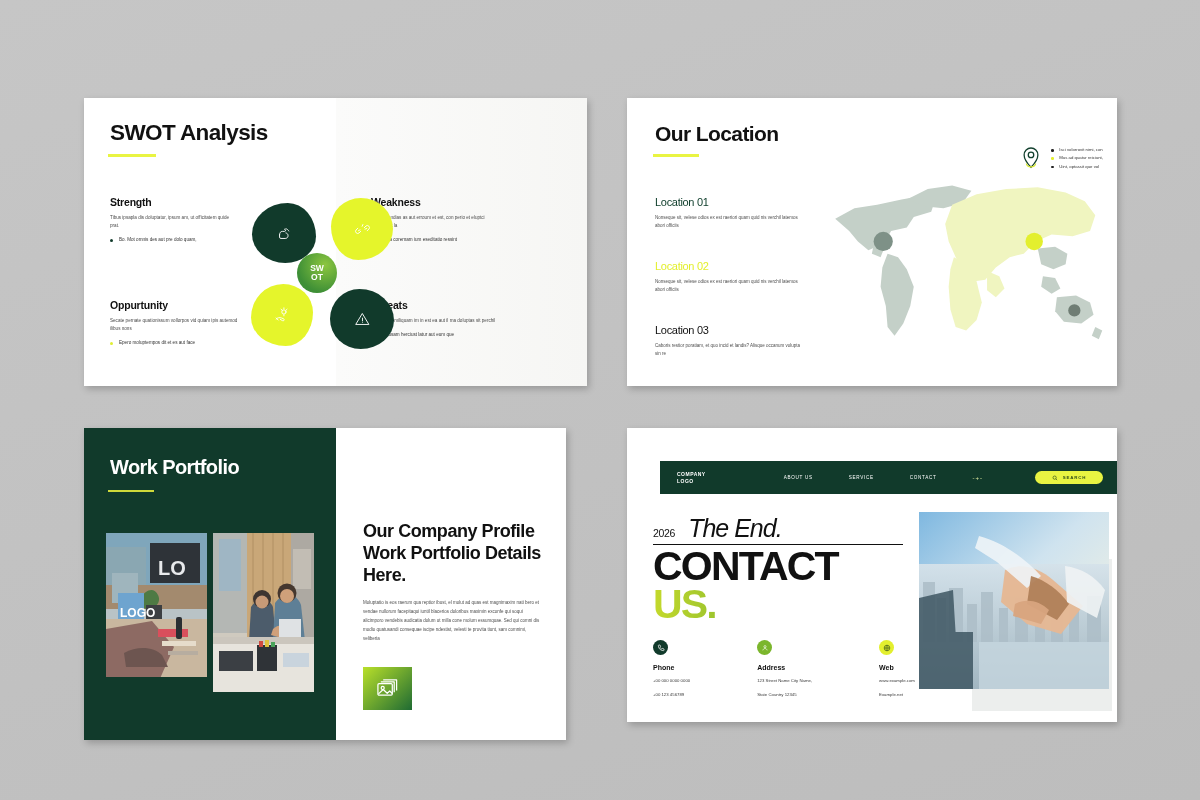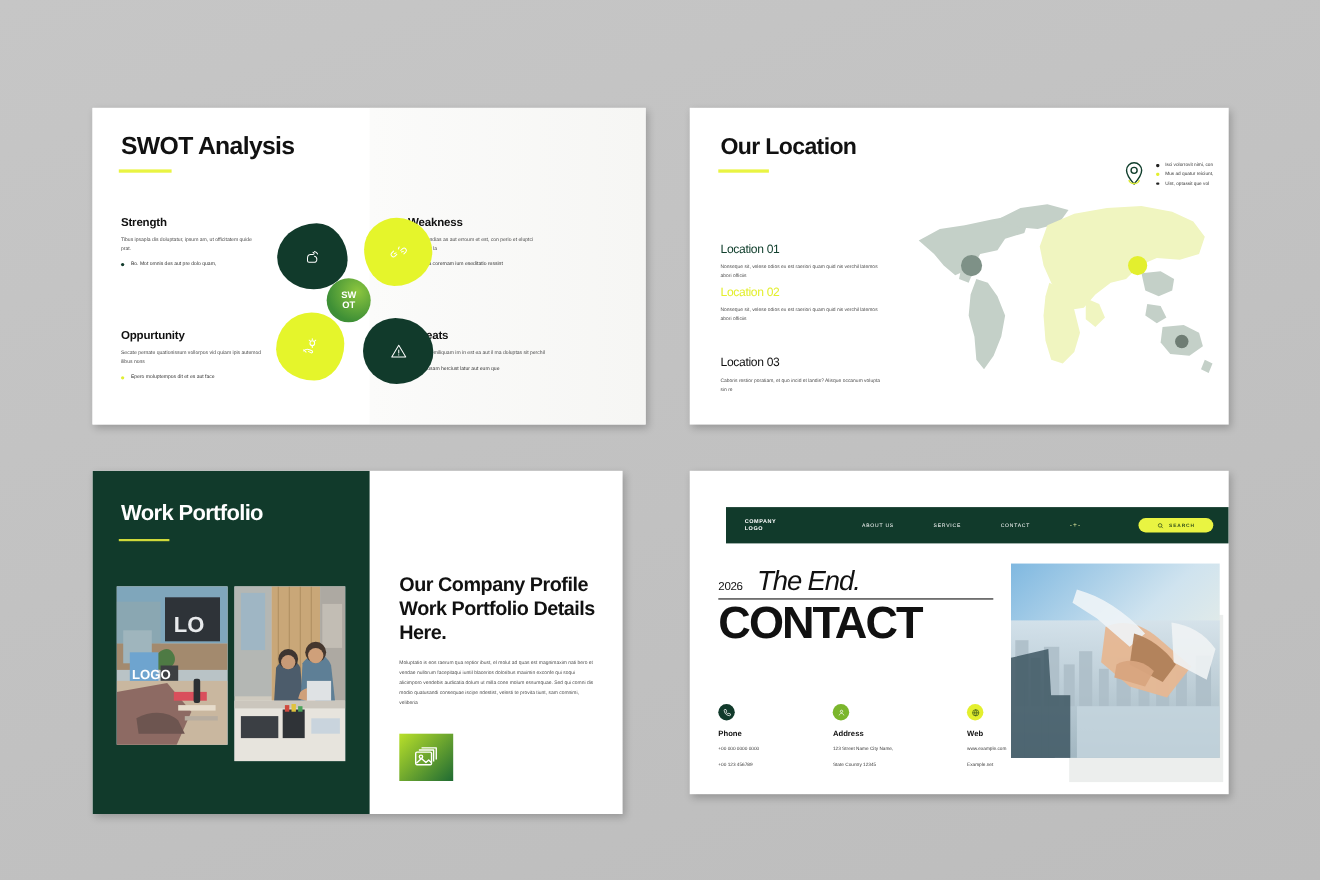--- a/index.html
+++ b/index.html
@@ -56,21 +56,21 @@
                 color:#fff; font-size:8.5px; font-weight:700; line-height:1.05; text-align:center;
                 flex-direction:column; z-index:8; }
   
   #slide2 { left: 627px; top: 98px; width: 490px; height: 288px; }
   .s2-title { position:absolute; left:28px; top:24px; font-size:21px; font-weight:700;
               letter-spacing:-0.6px; color:#111; z-index:6; }
   .s2-rule  { position:absolute; left:26px; top:56px; width:46px; height:2.5px; background:#e9f442; z-index:6;}
   .locblock { position:absolute; left:28px; z-index:6; }
   .locblock h3 { font-size:11px; font-weight:400; letter-spacing:-0.3px; margin-bottom:6px; }
   .locblock p { font-size:4.5px; line-height:1.85; color:#4d4d4d; width:148px; }
-  #loc1 { top:98px; } #loc1 h3 { color:#12402e;margin-top:25px; }
+  #loc1 { top:98px; } #loc1 h3 { color:#12402e; }
   #loc2 { top:162px; } #loc2 h3 { color:#e3ef2e; }
   #loc3 { top:226px; } #loc3 h3 { color:#111; }
   .legend { position:absolute; right:14px; top:48px; display:flex; align-items:flex-start; gap:9px; z-index:9; }
   .legend ul { list-style:none; }
   .legend li { font-size:4.3px; line-height:1.95; color:#333; position:relative; padding-left:8px; white-space:nowrap;}
   .legend li:before { content:""; position:absolute; left:0; top:3px; width:2.6px; height:2.6px; border-radius:50%; background:#222; }
   .legend li.hl:before { background:#e3ef2e; }
   .worldmap { position:absolute; left:196px; top:58px; width:288px; height:218px; z-index:3; }
   
   #slide3 { left: 84px; top: 428px; width: 482px; height: 312px; }
@@ -355,20 +355,21 @@
       </div>
     </div>
 
     <div class="hero">
       <div class="hero-top">
         <div class="yr">2026</div>
         <div class="theend">The End.</div>
       </div>
       <div class="hero-rule"></div>
       <div class="big1">CONTACT</div>
+      <div class="big2">US.</div>
     </div>
 
     <div class="hsshadow"></div>
     <div class="hsimg">
       <svg width="190" height="177" viewBox="0 0 190 177">
         <defs>
           <linearGradient id="sky" x1="0" y1="0" x2="1" y2="1">
             <stop offset="0" stop-color="#7fb8e0"></stop>
               <stop offset=".45" stop-color="#cfe3ef"></stop>
             <stop offset="1" stop-color="#fdf6df"></stop>

